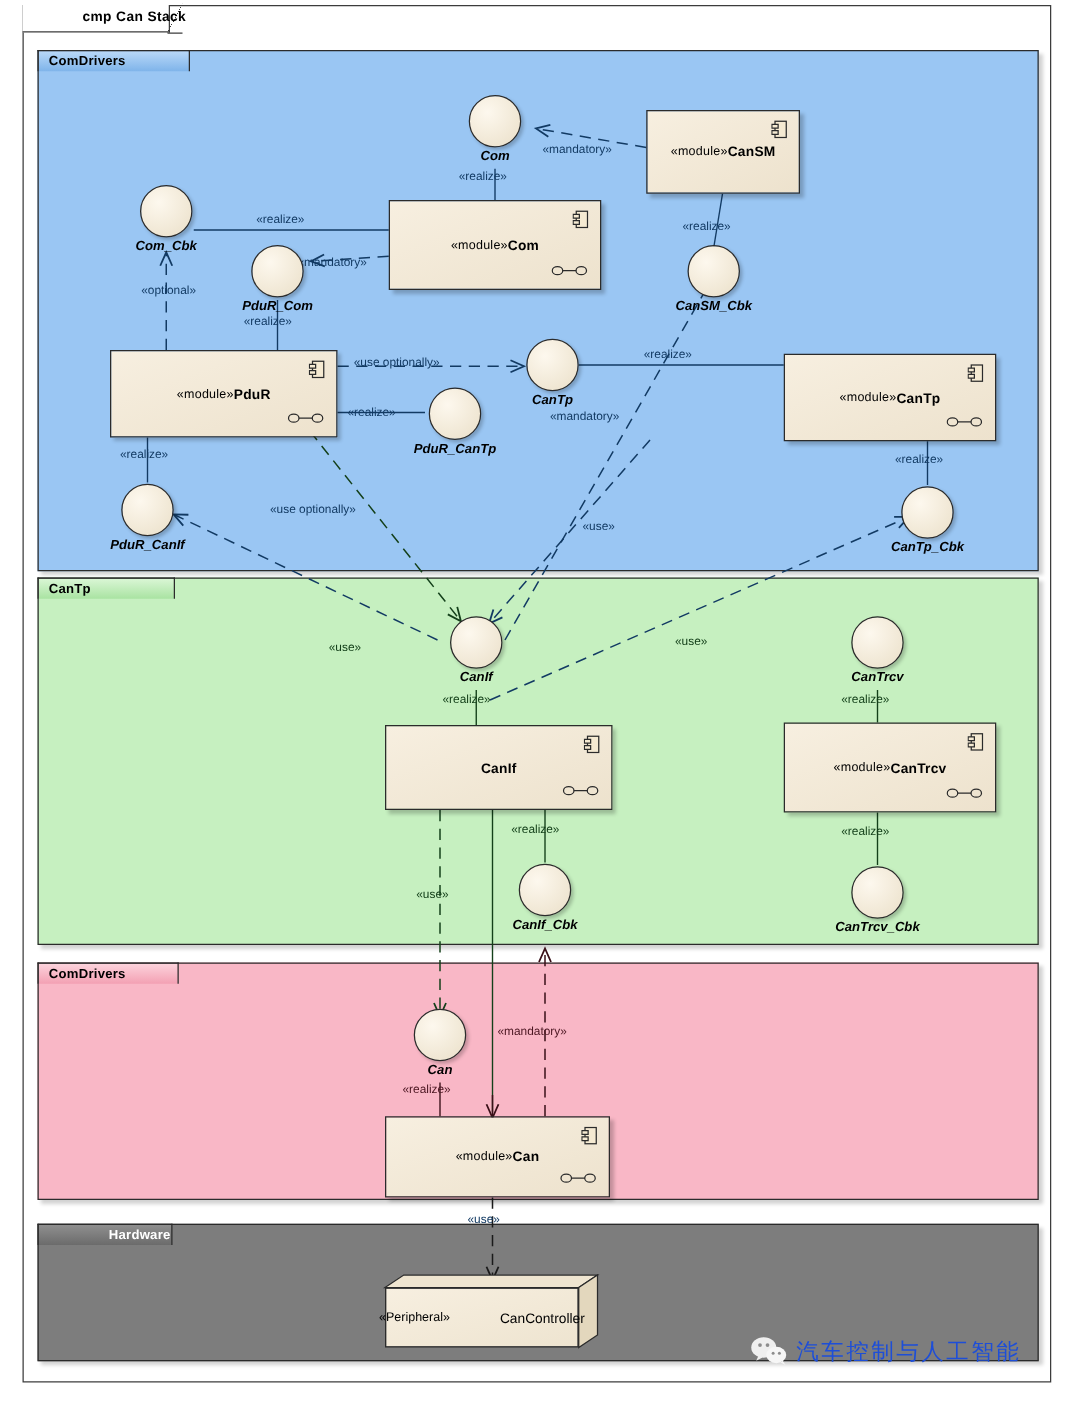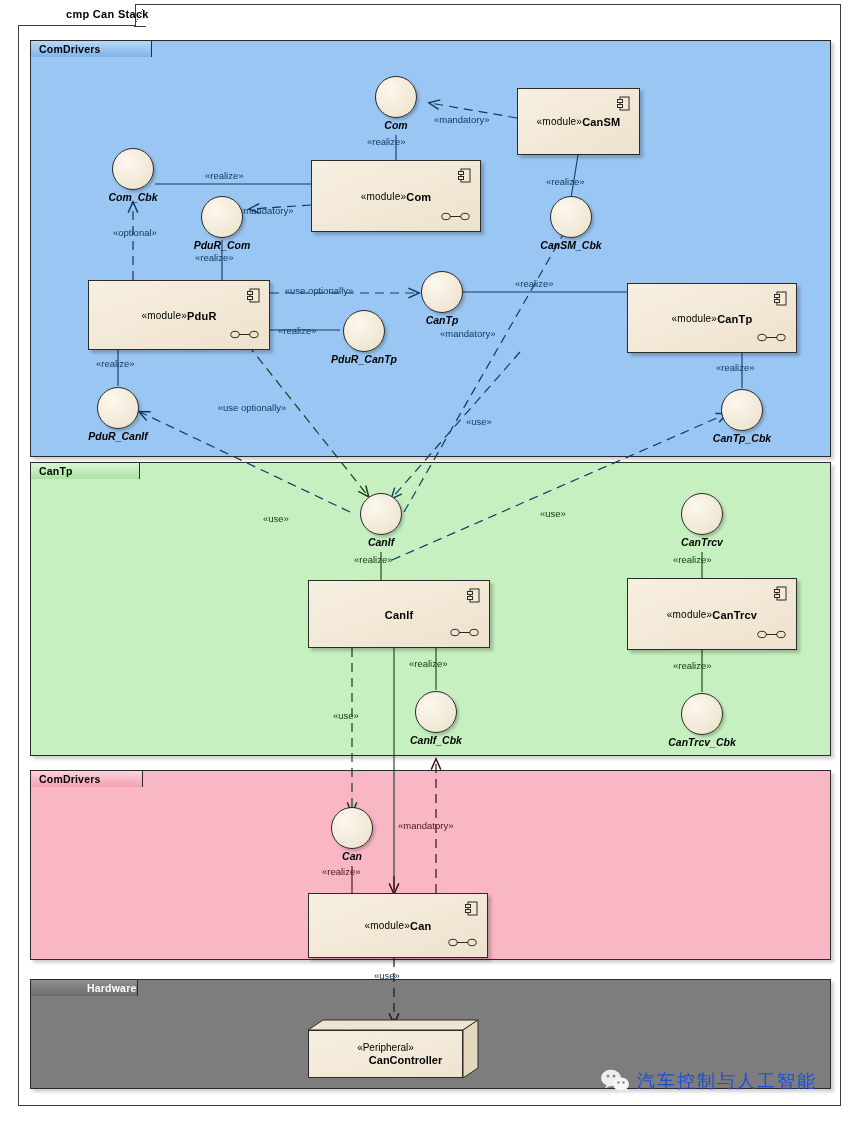--- a/index.html
+++ b/index.html
@@ -52,38 +52,38 @@
   .module .stereo{font-size:10px;letter-spacing:.2px;}
   .module .nm{font-weight:bold;font-size:11px;margin-top:1px;letter-spacing:.2px;}
   .cmp-icon{position:absolute;right:9px;top:7px;width:13px;height:15px;}
   .ball-socket{position:absolute;right:9px;bottom:10px;width:30px;height:9px;}
 
   
   #node-cancontroller{position:absolute;left:308px;top:1020px;width:170px;height:58px;}
   #node-cancontroller .face{position:absolute;left:0;top:10px;width:155px;height:48px;
        box-sizing:border-box;border:1px solid #2b2b2b;
        background:linear-gradient(to bottom right,#f7efe0,#eee4d0);
-       display:flex;flex-direction:column;align-items:center;justify-content:center;}
+       display:flex;flex-direction:row;align-items:center;justify-content:center;}
   #node-cancontroller .face .stereo{font-size:10px;}
-  #node-cancontroller .face .nm{font-weight:bold;font-size:11px;margin-top:1px;padding-left:40px;}
+  #node-cancontroller .face .nm{font-weight:normal;font-size:11px;margin-top:1px;padding-left:40px;}
   #node-cancontroller svg{position:absolute;left:0;top:0;overflow:visible;}
 
   
   .iface{position:absolute;width:42px;height:42px;}
   .iface .ball{width:42px;height:42px;border-radius:50%;
        border:1px solid #2b2b2b;
        background:radial-gradient(circle at 35% 32%,#fdf8ee,#eadfc8);
        box-shadow:2px 2px 3px rgba(0,0,0,.22);box-sizing:border-box;}
   .iface .lbl{position:absolute;left:50%;transform:translateX(-50%);top:43px;
        font-style:italic;font-weight:bold;font-size:10.5px;color:#000;white-space:nowrap;}
 
   
   #wires{position:absolute;left:0;top:0;width:855px;height:1126px;pointer-events:none;}
   .edge-lbl{position:absolute;font-size:9.5px;color:#123a63;white-space:nowrap;
-       line-height:12px;text-align:center;}
+       line-height:12px;}
   .edge-lbl.grn{color:#14401a;}
   .edge-lbl.pnk{color:#4a1520;}
 
   
   #watermark{position:absolute;left:600px;top:1069px;display:flex;align-items:center;gap:7px;}
   #wm-text{font-size:18px;color:#1d4ed8;letter-spacing:2px;
        font-family:"DejaVu Sans",sans-serif;}
 </style>
 </head>
 <body>

